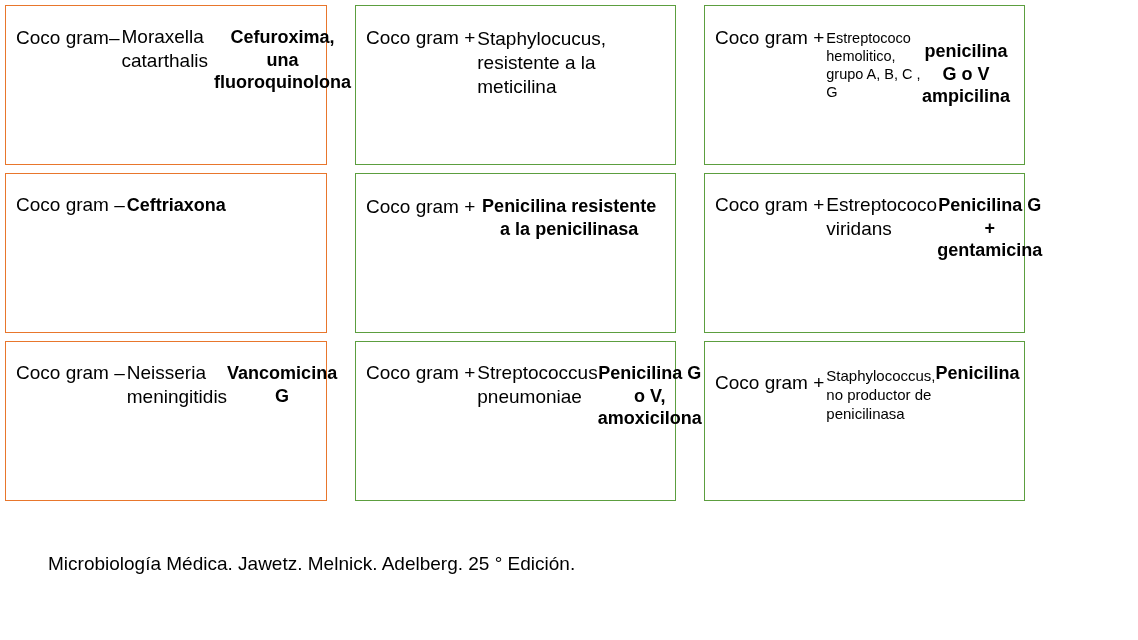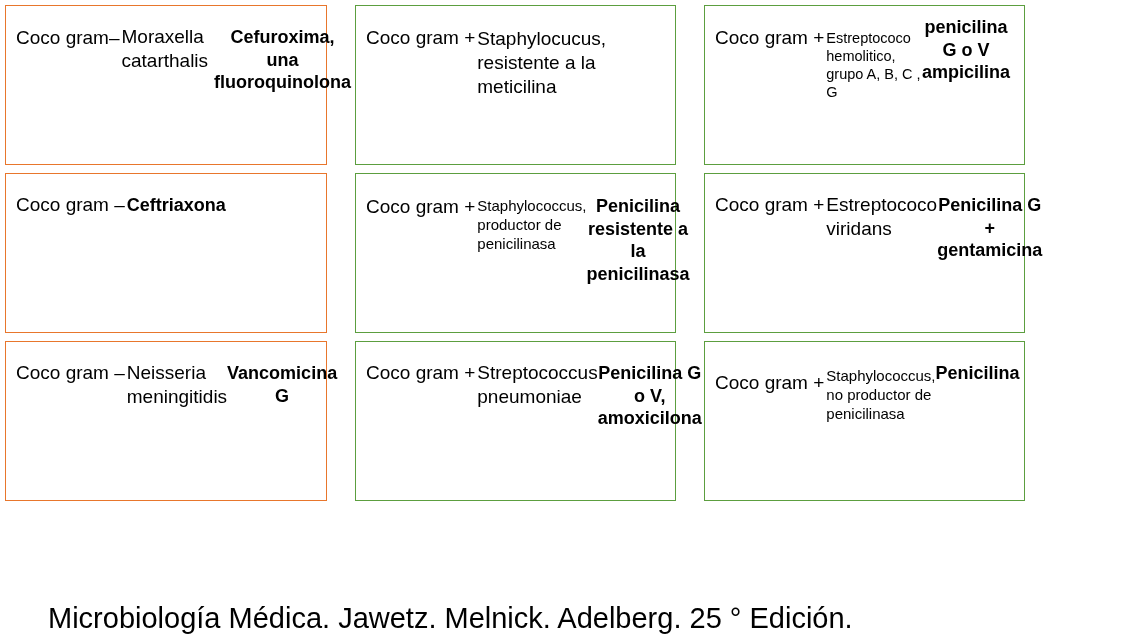--- a/index.html
+++ b/index.html
@@ -69,21 +69,21 @@
   .card[data-card="0"] .gram { margin-top: 18px; }
   .card[data-card="0"] .organism { margin-top: 17px; }
   .card[data-card="0"] .treatment { margin-top: 18px; padding-left: 6px; }
 
   .card[data-card="1"] .gram { margin-top: 18px; }
   .card[data-card="1"] .organism { margin-top: 19px; }
   .card[data-card="1"] .treatment { margin-top: 18px; }
 
   .card[data-card="2"] .gram { margin-top: 18px; }
   .card[data-card="2"] .organism { margin-top: 21px; }
-  .card[data-card="2"] .treatment { margin-top: 8px; }
+  .card[data-card="2"] .treatment { margin-top: 32px; }
 
   .card[data-card="3"] .gram { margin-top: 17px; }
   .card[data-card="3"] .organism { margin-top: 17px; }
   .card[data-card="3"] .treatment { margin-top: 18px; }
 
   .card[data-card="4"] .gram { margin-top: 19px; }
   .card[data-card="4"] .organism { margin-top: 21px; }
   .card[data-card="4"] .treatment { margin-top: 19px; }
 
   .card[data-card="5"] .gram { margin-top: 17px; }
@@ -98,22 +98,22 @@
   .card[data-card="7"] .organism { margin-top: 17px; }
   .card[data-card="7"] .treatment { margin-top: 18px; }
 
   .card[data-card="8"] .gram { margin-top: 27px; }
   .card[data-card="8"] .organism { margin-top: 23px; }
   .card[data-card="8"] .treatment { margin-top: 18px; }
 
   #source {
     position: absolute;
     left: 48px;
-    top: 600px;
-    font-size: 29px;
+    top: 552px;
+    font-size: 19px;
     line-height: 1.3;
     white-space: pre;
   }
 </style>
 </head>
 <body>
 
 <div id="grid">
 
   <div class="card" data-card="0">
@@ -133,21 +133,20 @@
     <div class="treatment">penicilina G o V ampicilina</div>
   </div>
 
   <div class="card" data-card="3">
     <div class="gram">Coco gram –</div>
     <div class="treatment">Ceftriaxona</div>
   </div>
 
   <div class="card green" data-card="4">
     <div class="gram">Coco gram +</div>
-    <div class="organism small2">Staphylococcus, productor de penicilinasa</div>
     <div class="treatment">Penicilina resistente a la penicilinasa</div>
   </div>
 
   <div class="card green" data-card="5">
     <div class="gram">Coco gram +</div>
     <div class="organism">Estreptococo viridans</div>
     <div class="treatment">Penicilina G + gentamicina</div>
   </div>
 
   <div class="card" data-card="6">

